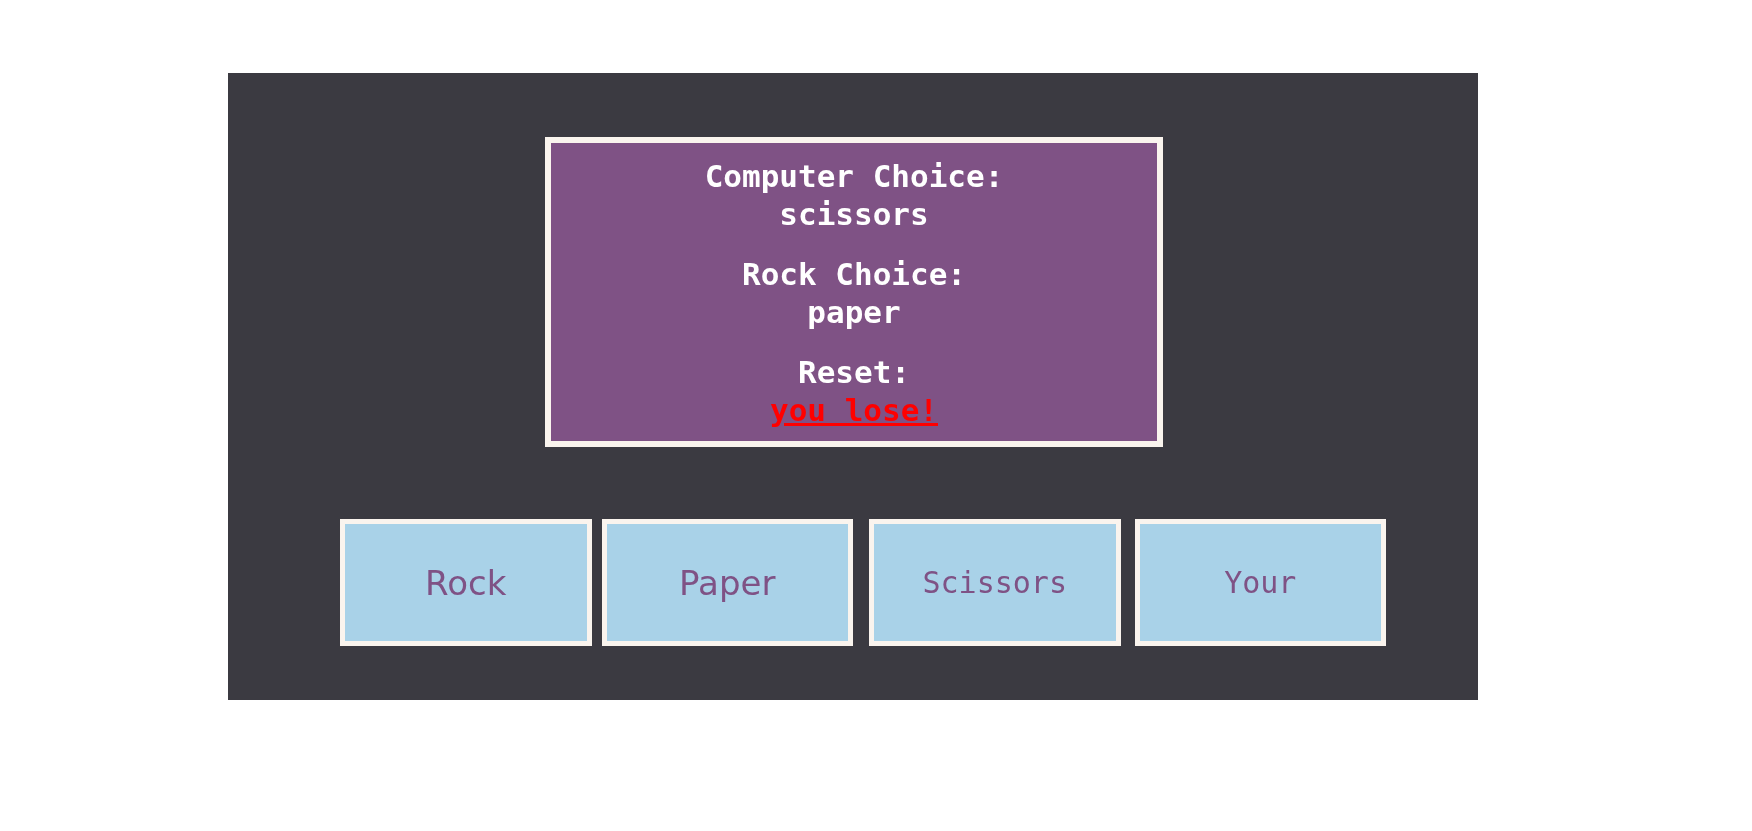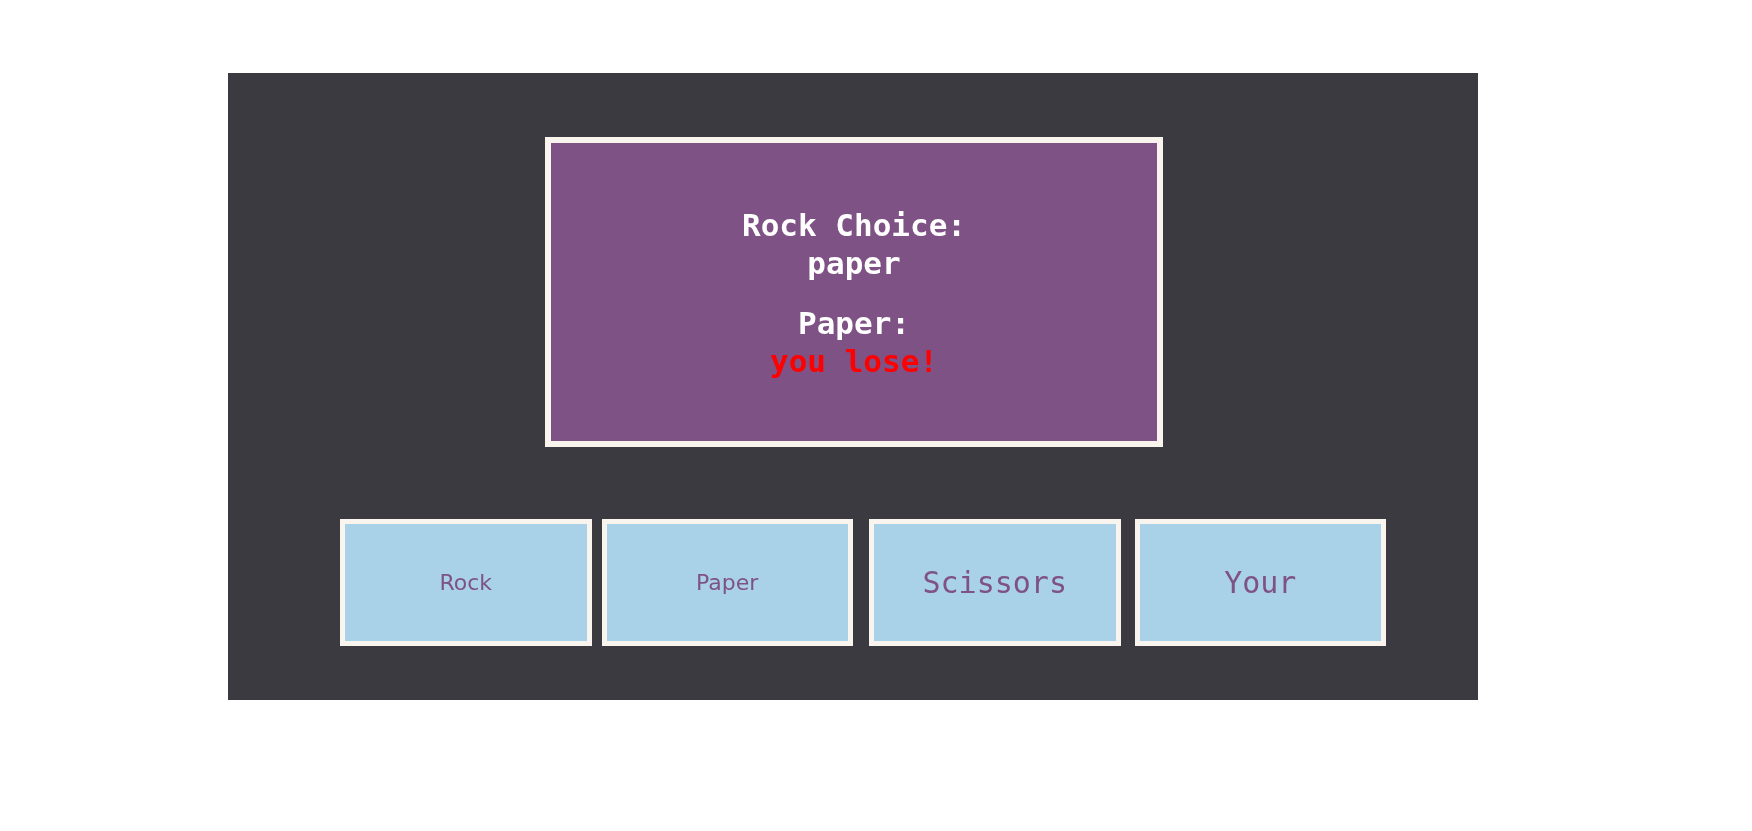--- a/index.html
+++ b/index.html
@@ -65,20 +65,21 @@
     font-size: 31px;
     line-height: 38px;
     color: #ffffff;
     letter-spacing: 0px;
     white-space: pre;
     margin: 0;
   }
 
   .status-value.lose {
     color: #ff0000;
+    text-decoration: underline;
   }
 
   
   .button-row {
     position: absolute;
     left: 112px;
     top: 446px;
     width: 1046px;
     height: 127px;
     display: flex;
@@ -87,21 +88,21 @@
 
   .choice-button {
     background: #a9d2e8;
     border: 5px solid #faf4ee;
     box-sizing: border-box;
     height: 127px;
     display: flex;
     align-items: center;
     justify-content: center;
     font-family: "DejaVu Sans", sans-serif;
-    font-size: 22px;
+    font-size: 34px;
     color: #7f5285;
     cursor: pointer;
     padding: 0;
     outline: none;
     line-height: 1;
   }
 
   .choice-button.btn-rock     { width: 254px; margin-right: 10px; }
   .choice-button.btn-paper    { width: 254px; margin-right: 16px; }
   .choice-button.btn-scissors { width: 254px; margin-right: 14px; }
@@ -115,28 +116,32 @@
 </style>
 </head>
 <body>
 
 <div id="app-root">
 
   <div class="game-container">
 
     <div class="status-panel">
 
+      <div class="status-block">
+        <div class="status-label">Computer Choice:</div>
+        <div class="status-value">scissors</div>
+      </div>
 
       <div class="status-block">
         <div class="status-label">Rock Choice:</div>
         <div class="status-value">paper</div>
       </div>
 
       <div class="status-block">
-        <div class="status-label">Paper:</div>
+        <div class="status-label">Reset:</div>
         <div class="status-value lose">you lose!</div>
       </div>
 
     </div>
 
     <div class="button-row">
 
       <button class="choice-button btn-rock">Rock</button>
 
       <button class="choice-button btn-paper">Paper</button>

